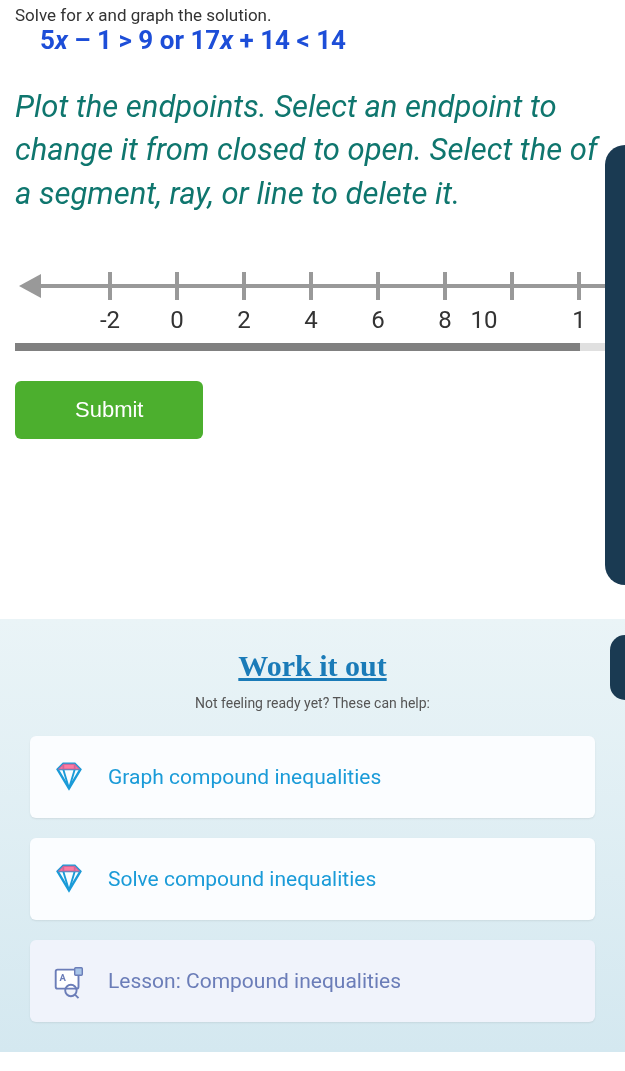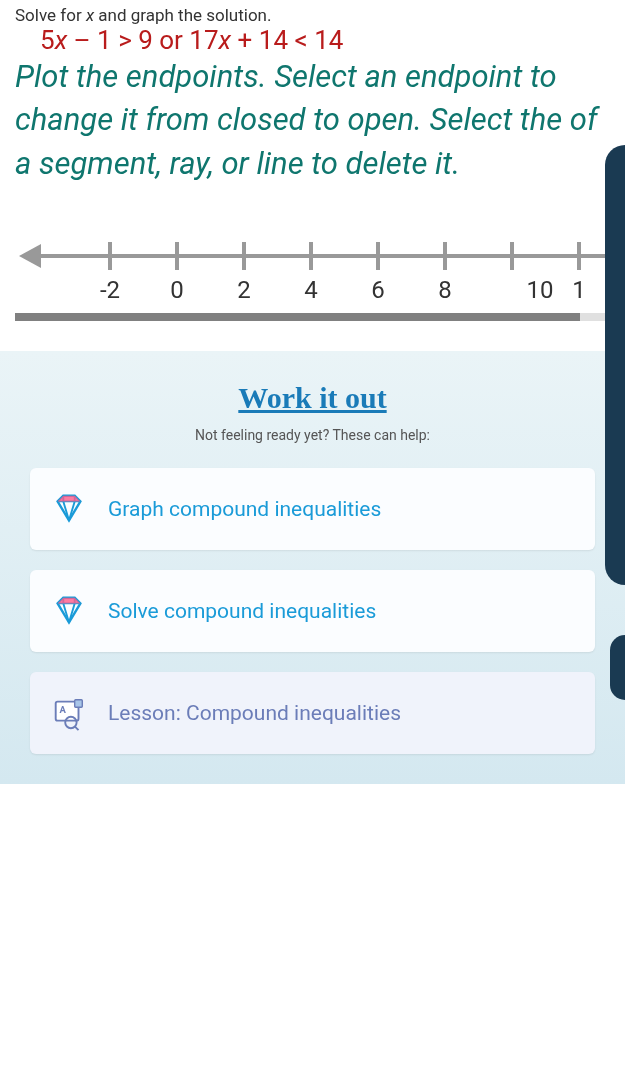--- a/index.html
+++ b/index.html
@@ -19,22 +19,24 @@
     .prompt {
       font-size: 17px;
       color: #333;
       margin-top: 5px;
     }
     .prompt .var {
       font-style: italic;
     }
     .equation {
       font-size: 26px;
-      color: #b91c1c;
+      color: #1d4ed8;
       margin-left: 25px;
+      margin-bottom: 30px;
+      font-weight: bold;
     }
     .equation .var {
       font-style: italic;
     }
     .instruction {
       font-size: 31px;
       color: #0f766e;
       font-style: italic;
       line-height: 1.4;
       margin-bottom: 53px;
@@ -203,30 +205,31 @@
         <div class="tick-label" style="left: 162px;">0</div>
         <div class="tick" style="left: 227px;"></div>
         <div class="tick-label" style="left: 229px;">2</div>
         <div class="tick" style="left: 294px;"></div>
         <div class="tick-label" style="left: 296px;">4</div>
         <div class="tick" style="left: 361px;"></div>
         <div class="tick-label" style="left: 363px;">6</div>
         <div class="tick" style="left: 428px;"></div>
         <div class="tick-label" style="left: 430px;">8</div>
         <div class="tick" style="left: 495px;"></div>
-        <div class="tick-label" style="left: 525px;">10</div>
+        <div class="tick-label" style="left: 469px;">10</div>
         <div class="tick" style="left: 562px;"></div>
         <div class="tick-label" style="left: 564px;">1</div>
       </div>
   </div>
 
   <div class="scroll-track">
     <div class="scroll-thumb"></div>
   </div>
 
+  <button class="submit-btn">Submit</button>
 </div>
 
 <div class="workout-section">
   <h2 class="workout-title">Work it out</h2>
   <p class="workout-sub">Not feeling ready yet? These can help:</p>
   <div id="help-list">
       <div class="help-card">
         <div class="help-icon"><svg viewBox="0 0 40 40" width="38" height="38">
   <path d="M8 12 L14 6 L26 6 L32 12 L20 32 Z" fill="none" stroke="#1a9bd8" stroke-width="2.5"></path>
   <path d="M8 12 L32 12 M14 6 L14 12 M26 6 L26 12 M14 12 L20 32 M26 12 L20 32" stroke="#1a9bd8" stroke-width="2" fill="none"></path>

